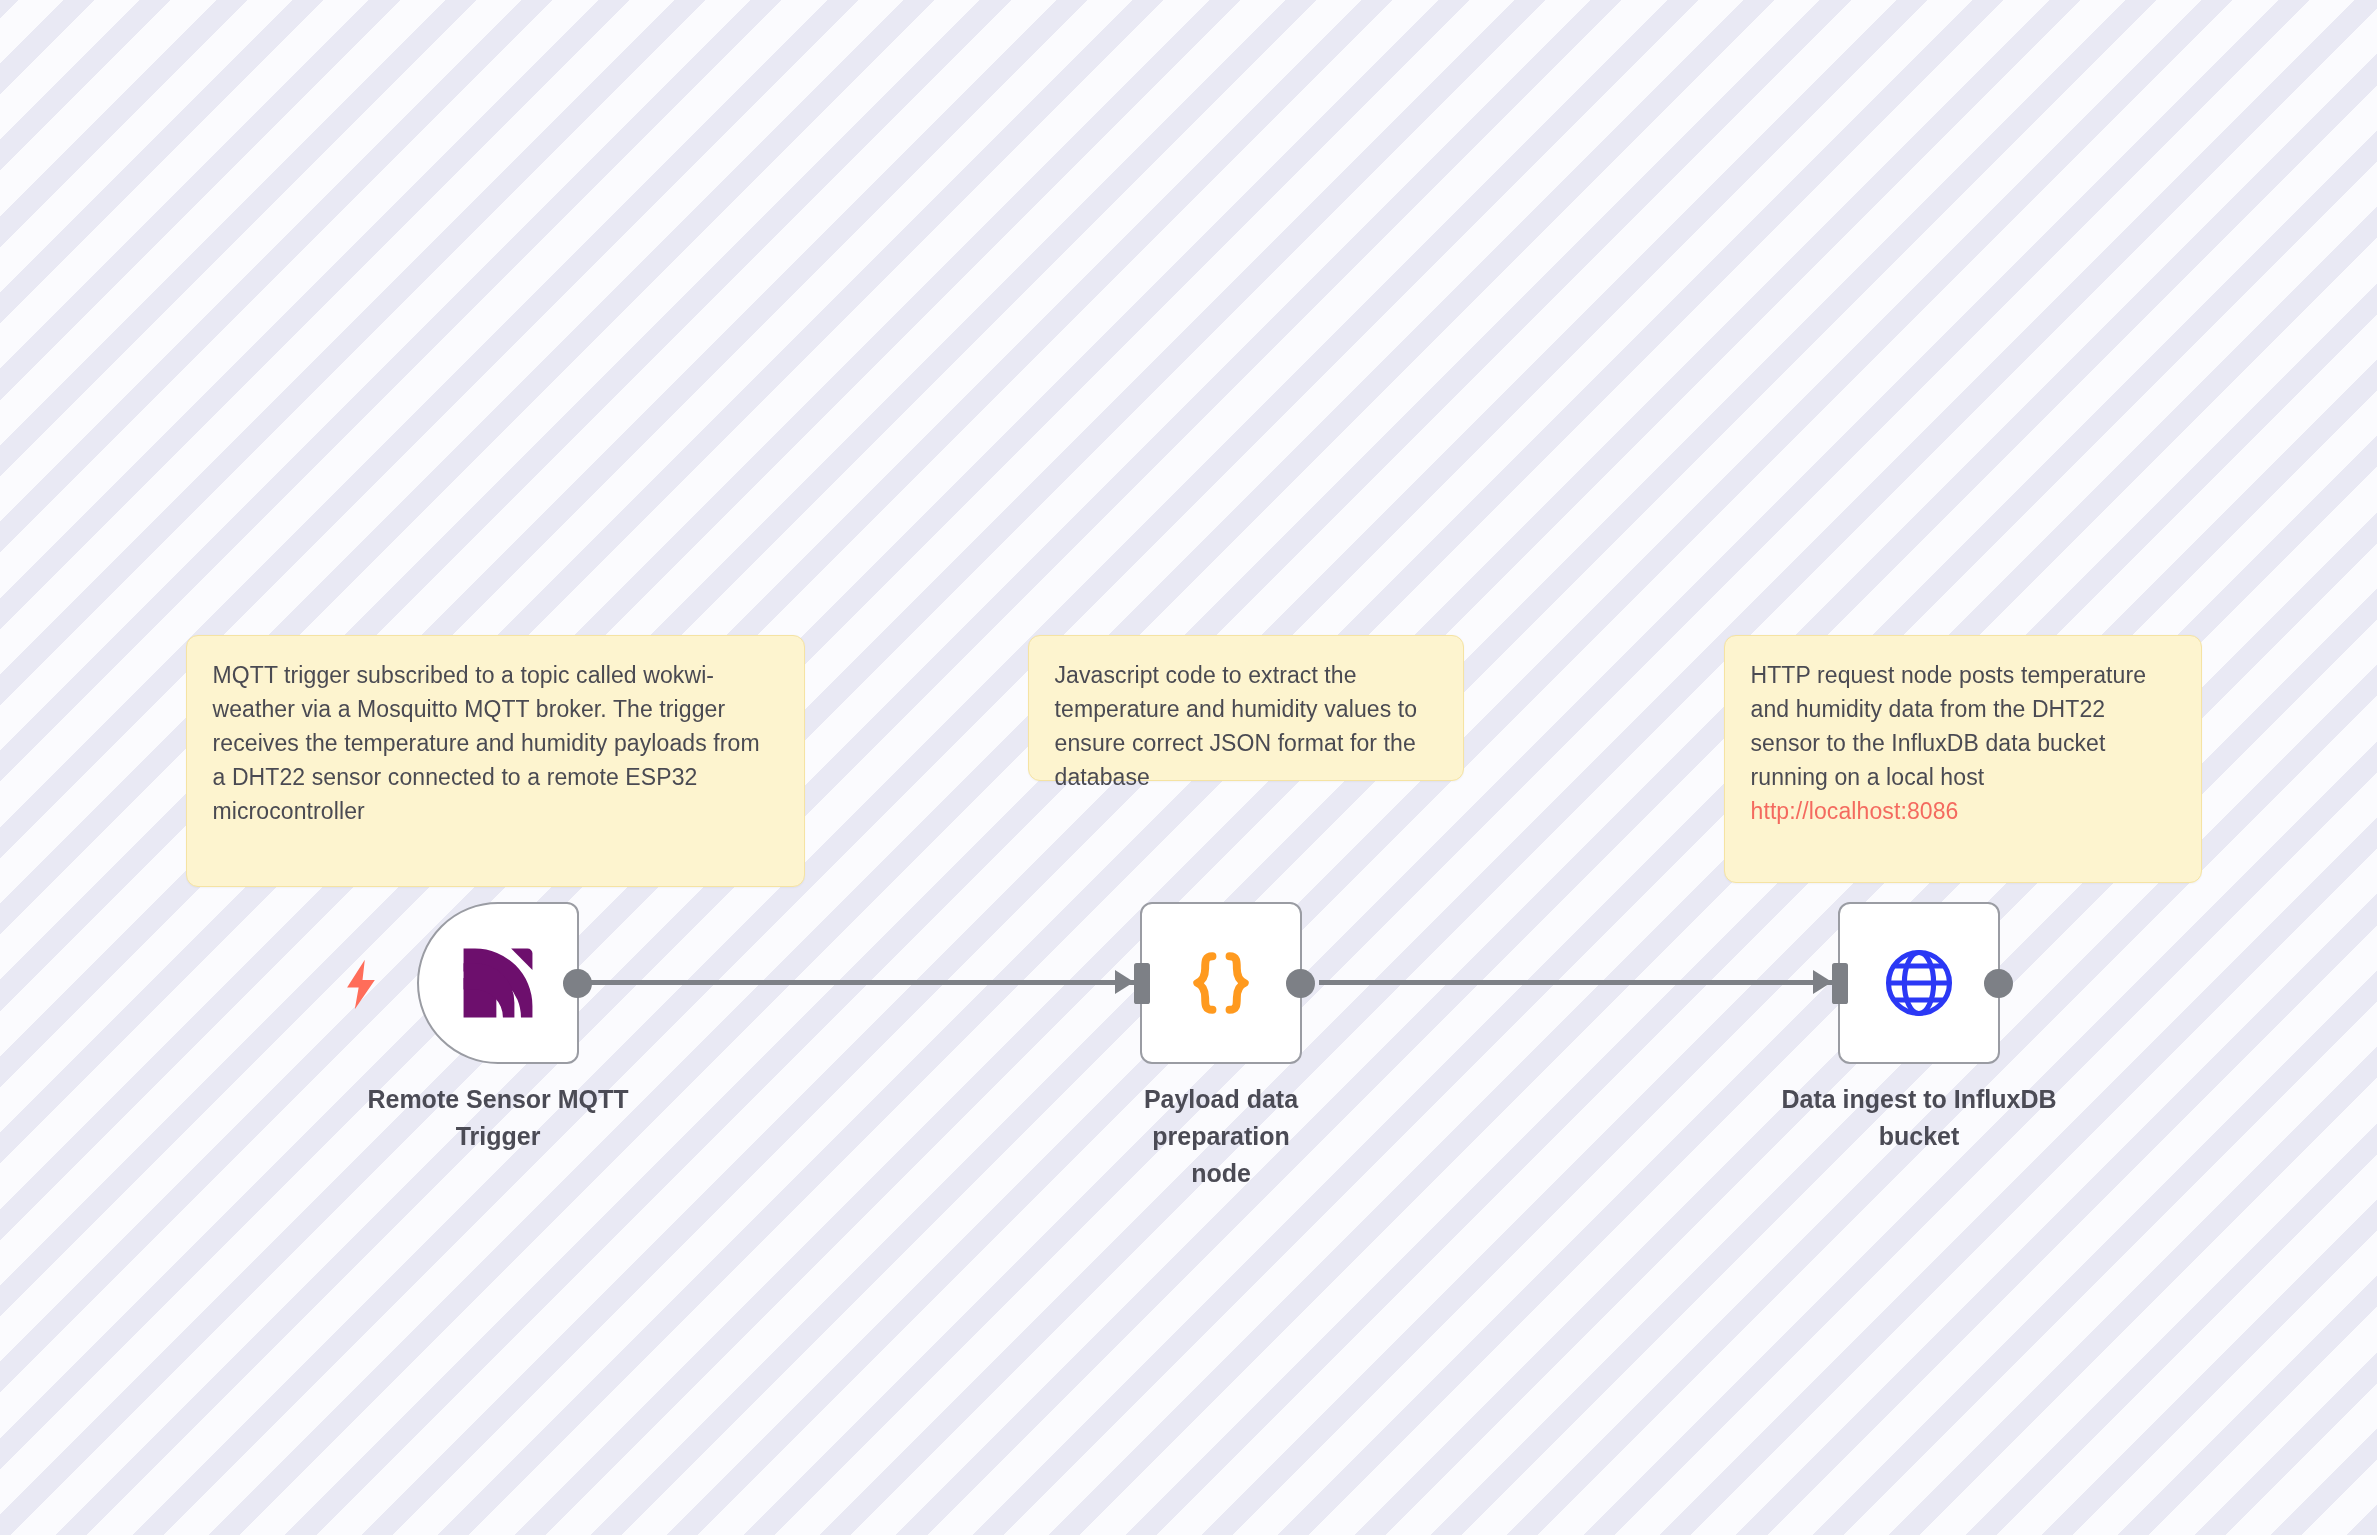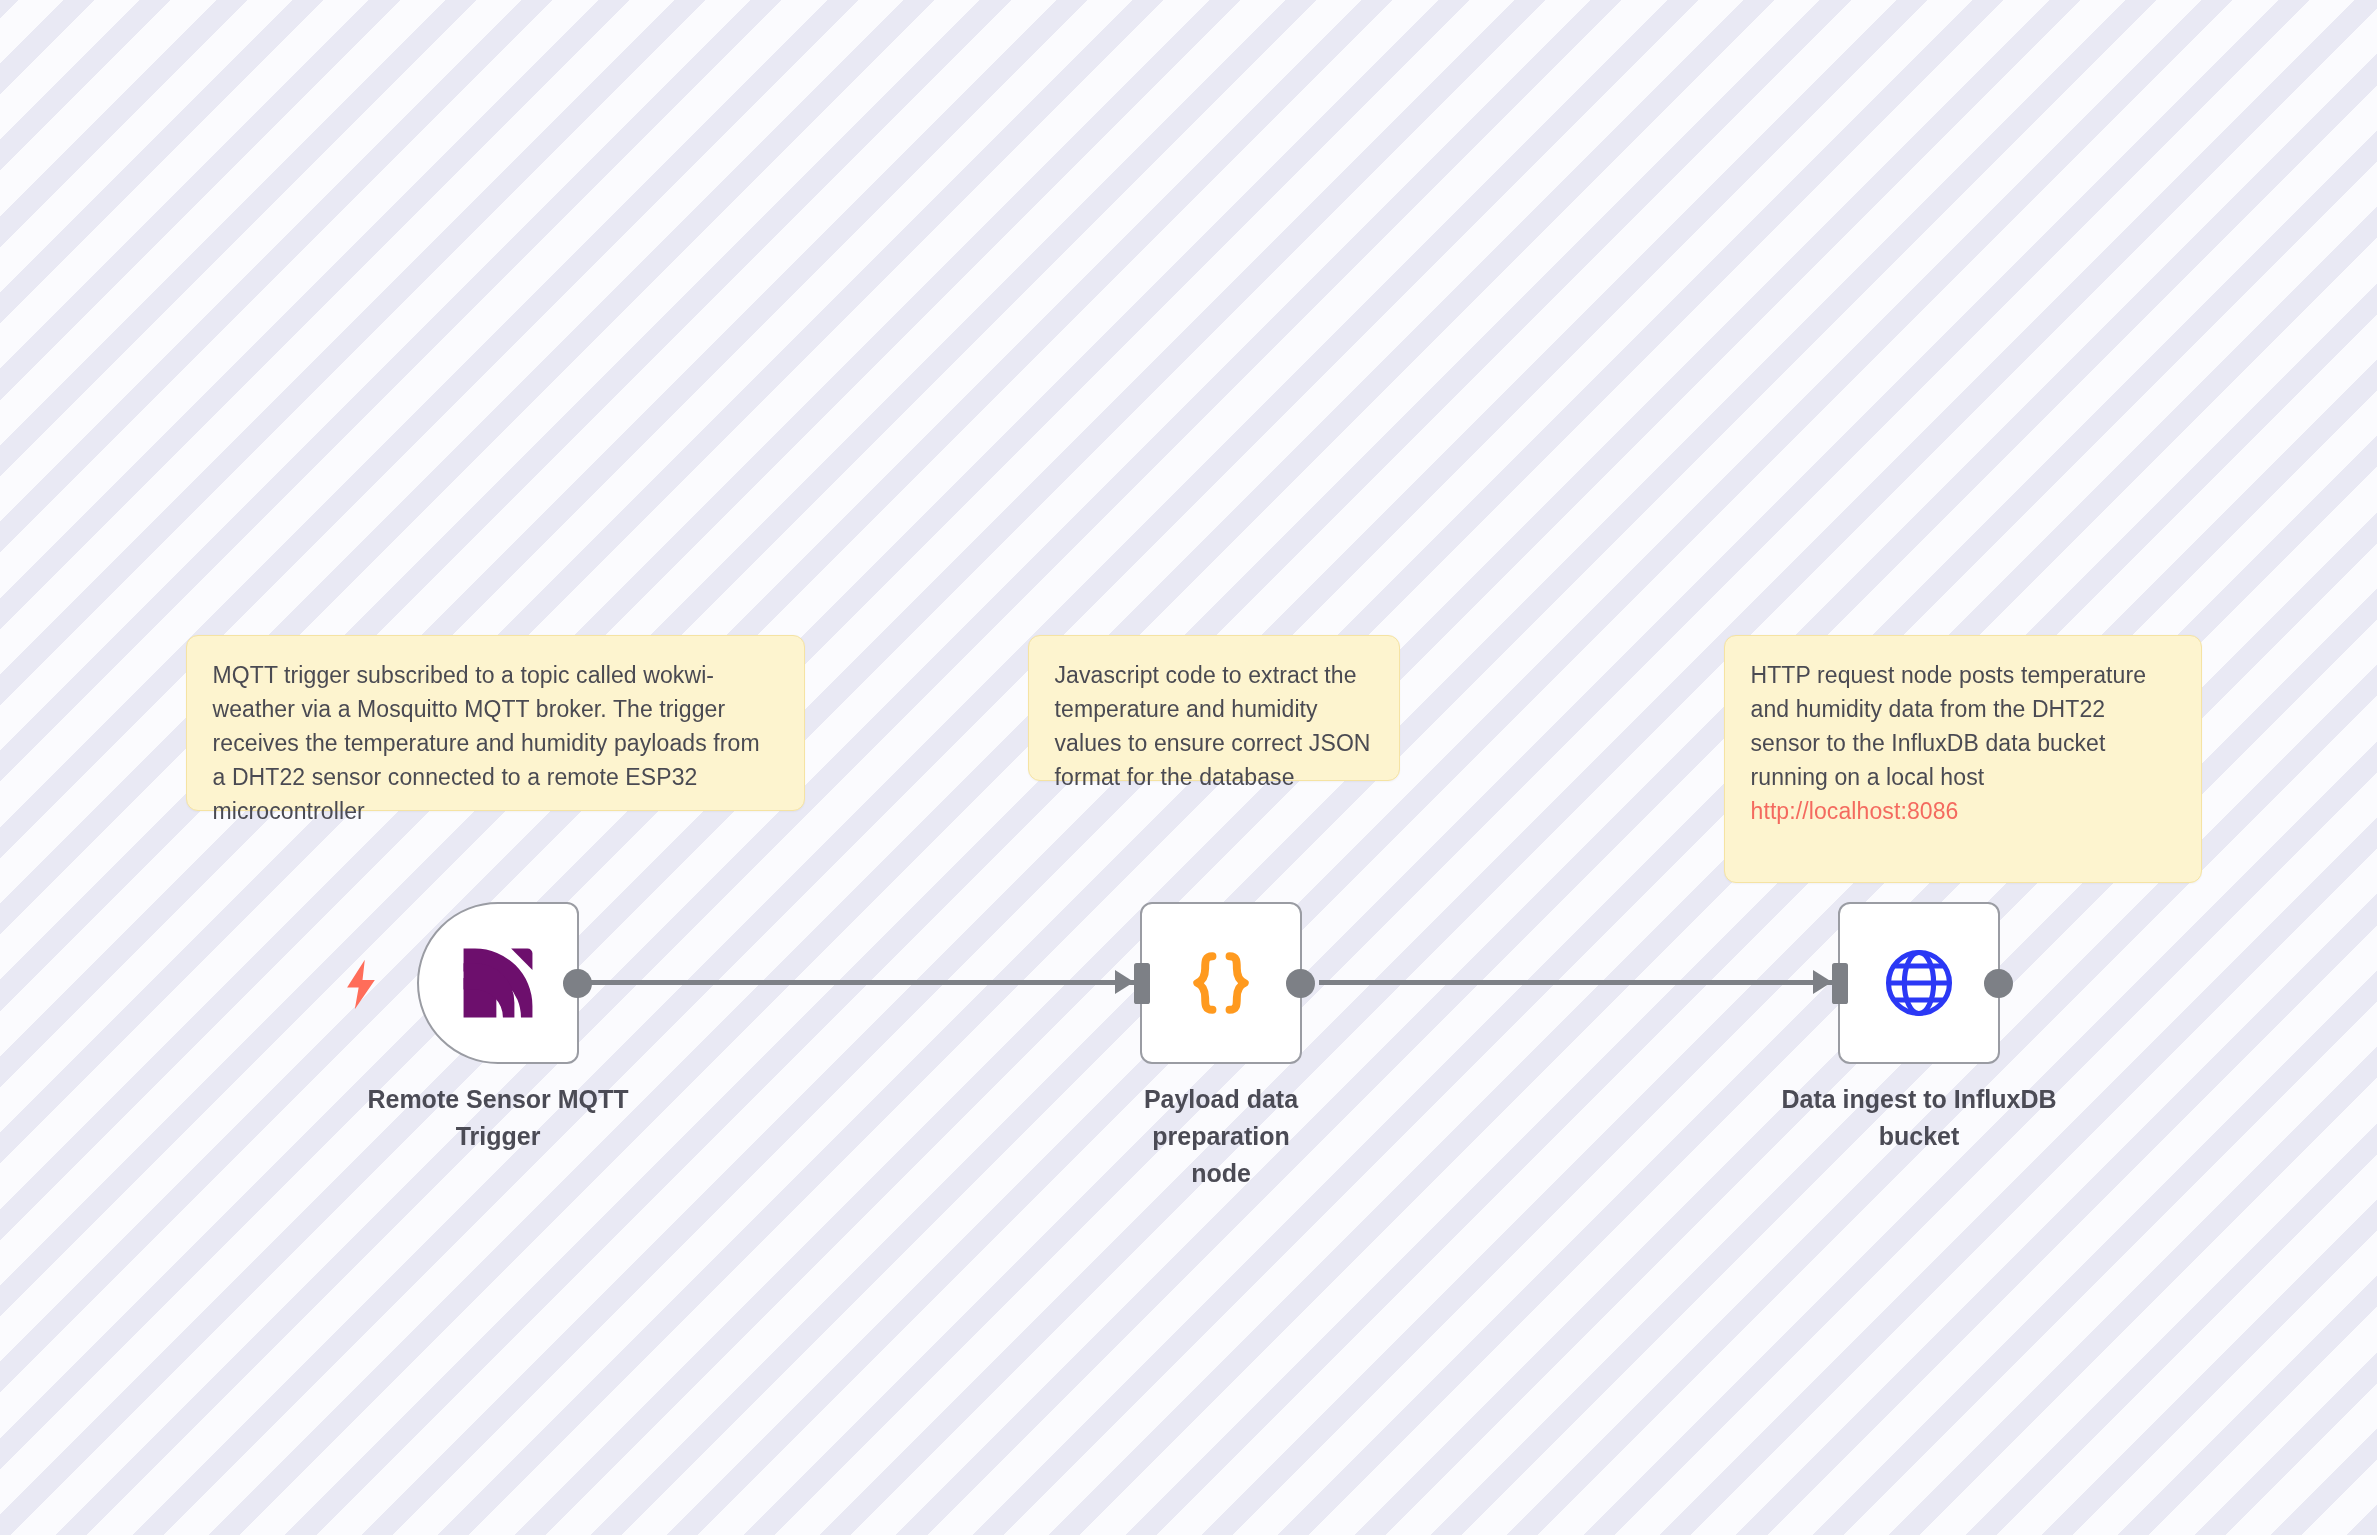--- a/index.html
+++ b/index.html
@@ -125,25 +125,25 @@
   }
 
   
   .icon-svg { display: block; }
 </style>
 </head>
 <body>
 
 <div id="canvas">
 
-  <div class="sticky" style="left:186px; top:635px; width:619px; height:176px;">
+  <div class="sticky" style="left:186px; top:635px; width:619px; height:252px;">
     <span>MQTT trigger subscribed to a topic called wokwi-weather via a Mosquitto MQTT broker. The trigger receives the temperature and humidity payloads from a DHT22 sensor connected to a remote ESP32 microcontroller</span>
   </div>
 
-  <div class="sticky" style="left:1028px; top:635px; width:372px; height:146px;">
+  <div class="sticky" style="left:1028px; top:635px; width:436px; height:146px;">
     <span>Javascript code to extract the temperature and humidity values to ensure correct JSON format for the database</span>
   </div>
 
   <div class="sticky" style="left:1724px; top:635px; width:478px; height:248px;">
     <span>HTTP request node posts temperature and humidity data from the DHT22 sensor to the InfluxDB data bucket running on a local host </span><span class="link">http://localhost:8086</span>
   </div>
 
   <div class="edge" style="left:587px; top:980px; width:551px;"></div>
   <div class="edge" style="left:1319px; top:980px; width:517px;"></div>
 

